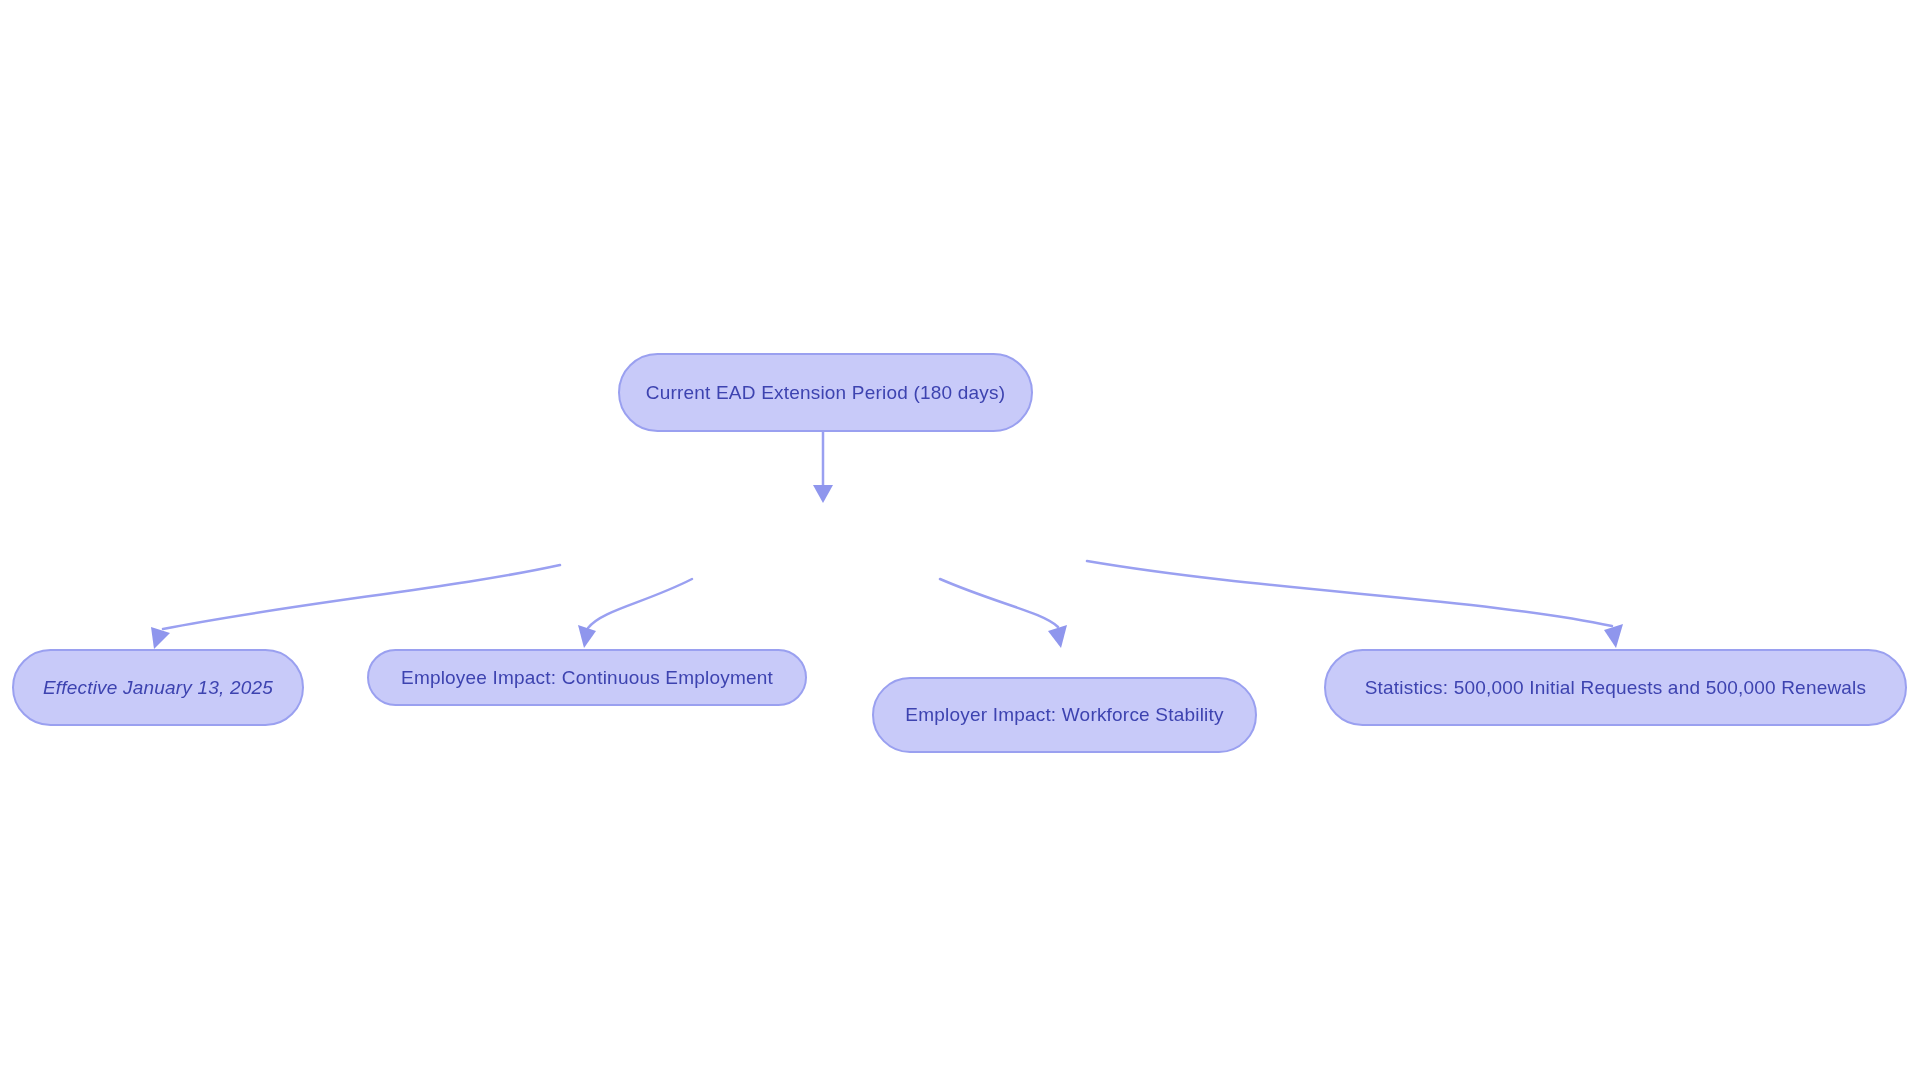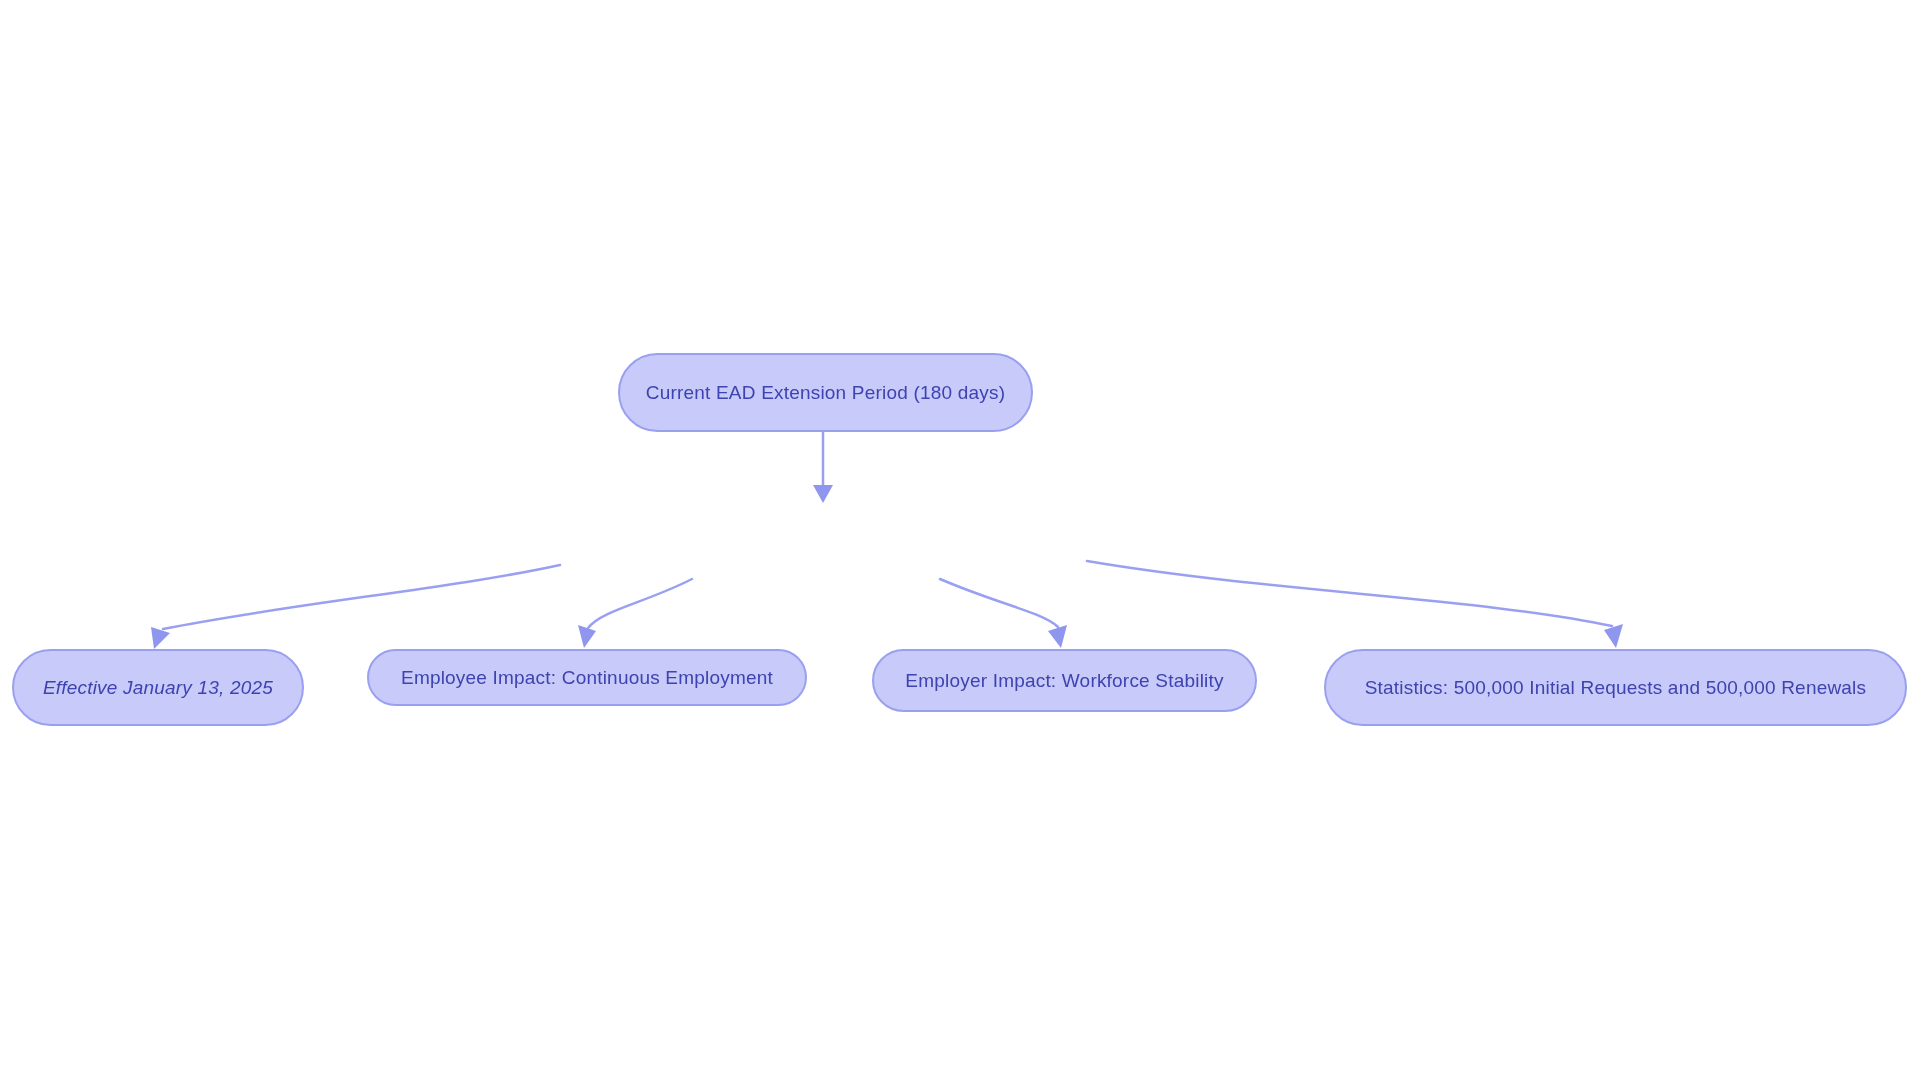--- a/index.html
+++ b/index.html
@@ -35,21 +35,21 @@
     display: flex;
     align-items: center;
     justify-content: center;
     text-align: center;
     white-space: nowrap;
   }
   .node-root      { left: 618px;  top: 353px; width: 415px; height: 79px; }
   .node-change    { left: 561px;  top: 503px; width: 524px; height: 75px; }
   .node-effective { left: 12px;   top: 649px; width: 292px; height: 77px; font-style: italic; }
   .node-employee  { left: 367px;  top: 649px; width: 440px; height: 57px; }
-  .node-employer  { left: 872px;  top: 649px; width: 385px; height: 63px; }
+  .node-employer  { left: 872px;  top: 677px; width: 385px; height: 76px; }
   .node-stats     { left: 1324px; top: 649px; width: 583px; height: 77px; }
 </style>
 </head>
 <body>
 
 <div class="canvas">
 
   <svg class="edges" viewBox="0 0 1920 1083">
     <g stroke="#9aa0f1" stroke-width="2.5" fill="none" stroke-linecap="round">
       <path d="M 823 432 L 823 486"></path>

